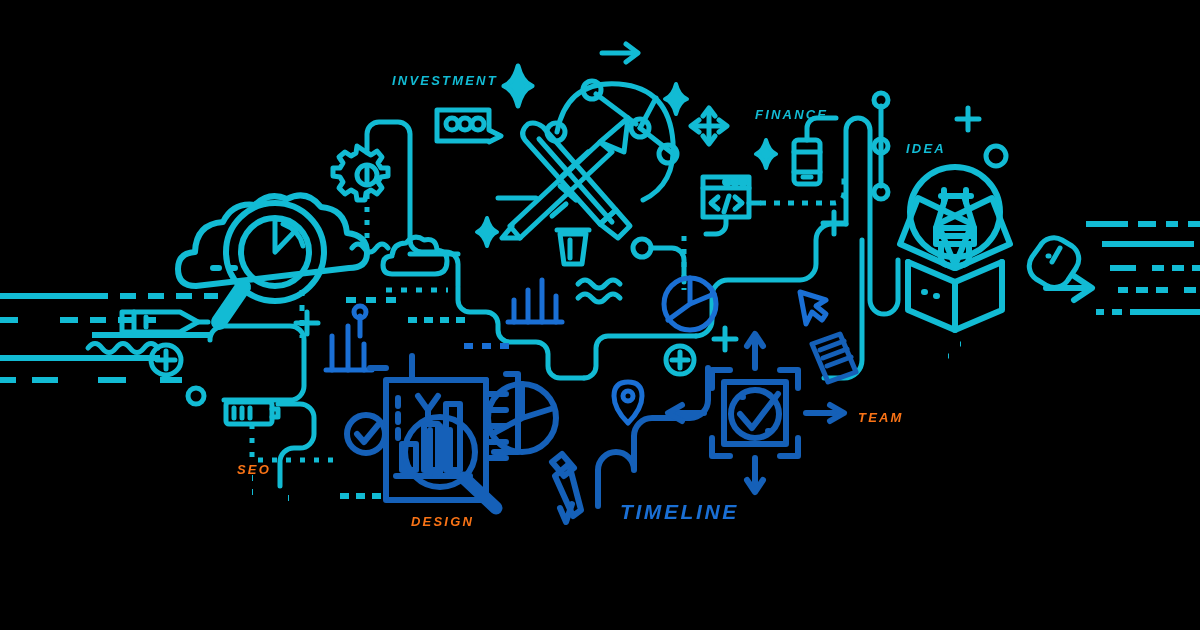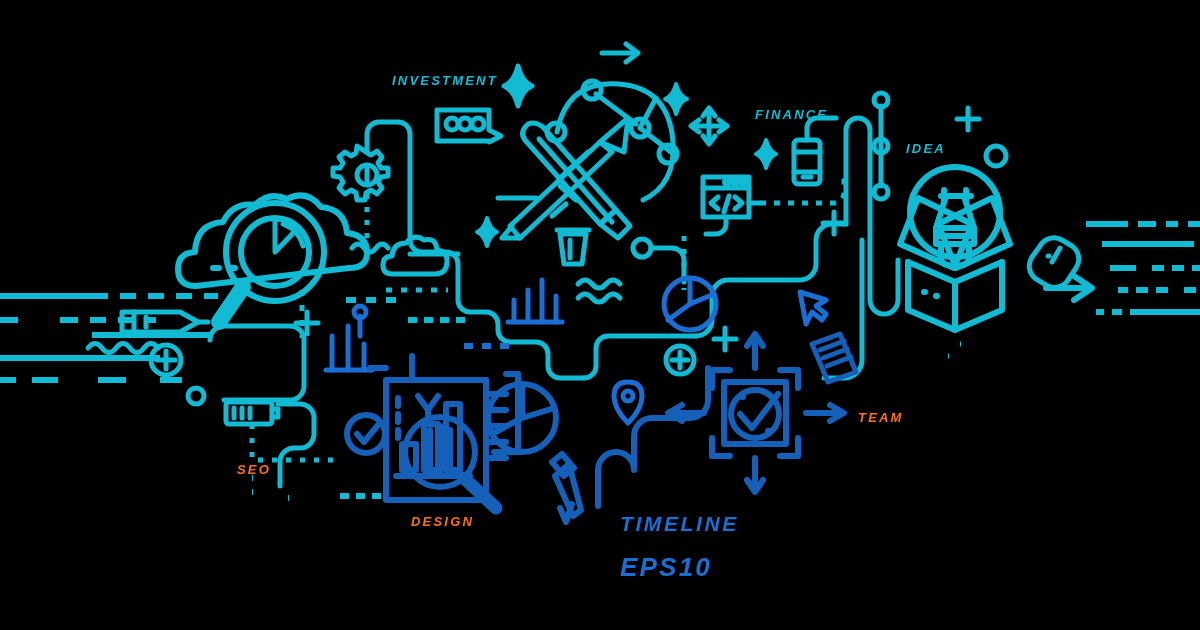--- a/index.html
+++ b/index.html
@@ -43,21 +43,20 @@
   .lbl-sm    { font-size: 13px; }
   .title-blk { position: absolute; }
   .title-line {
     font-family: "Liberation Sans", sans-serif;
     font-weight: bold;
     letter-spacing: 2.6px;
     color: #1A6FD4;
     font-size: 21px;
     line-height: 1.32;
     white-space: nowrap;
-    margin-top: 12px;
   }
   .title-strong {
     font-size: 26px;
     letter-spacing: 2.2px;
     color: #1A6FD4;
   }
 </style>
 </head>
 <body>
 
@@ -516,16 +515,15 @@
   <div class="lbl lbl-sm lbl-cyan" style="left:906px; top:141px;">IDEA</div>
 
   <div class="lbl lbl-sm lbl-blue" style="left:237px; top:462px;">SEO</div>
 
   <div class="lbl lbl-sm lbl-blue" style="left:411px; top:514px;">DESIGN</div>
 
   <div class="lbl lbl-sm lbl-blue" style="left:858px; top:410px;">TEAM</div>
 
   <div class="title-blk" style="left:620px; top:498px;">
     <div class="title-line">TIMELINE</div>
-    <div class="title-line title-strong">EPS10</div>
   </div>
 
 </div>
 
 </body></html>

